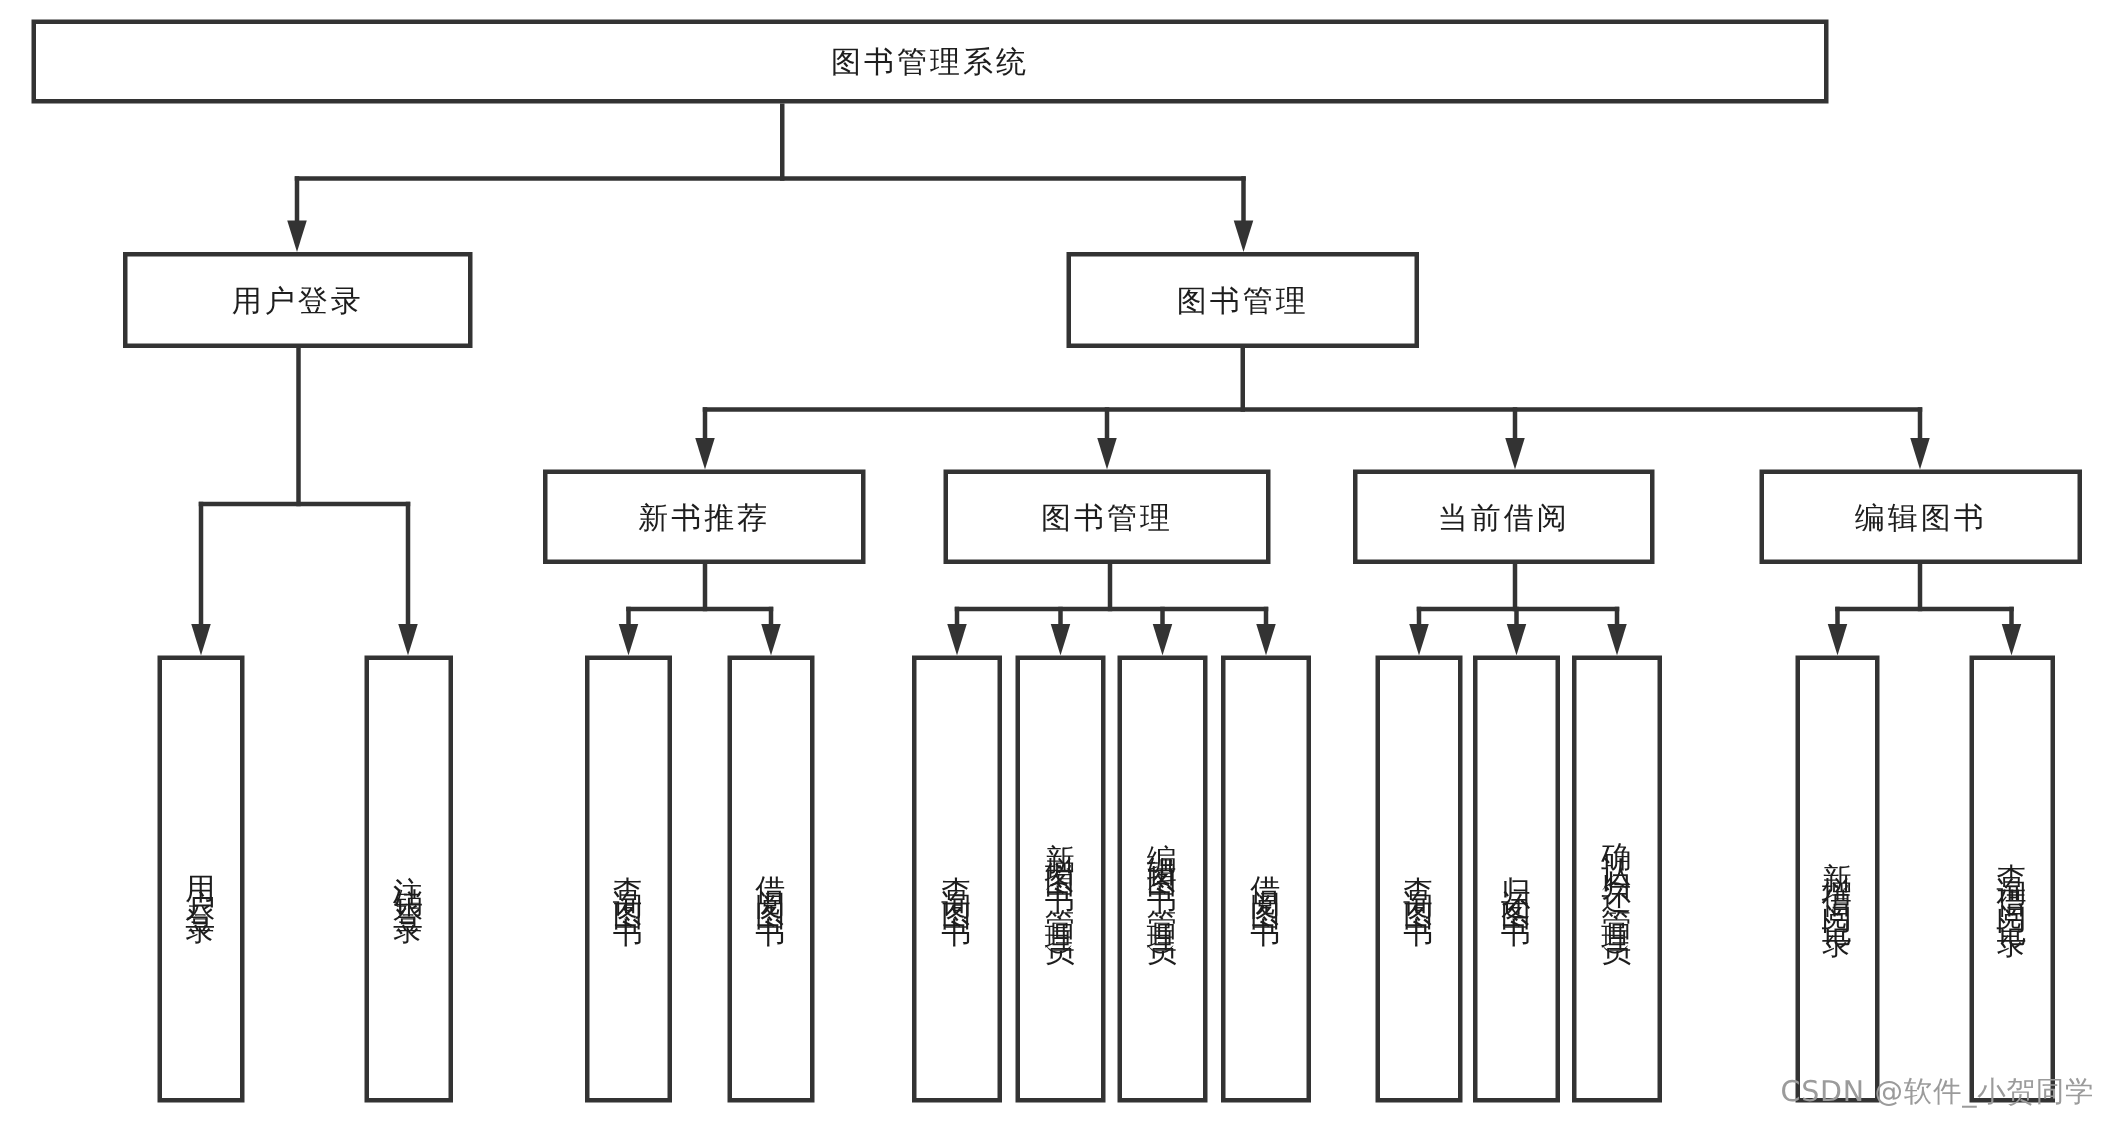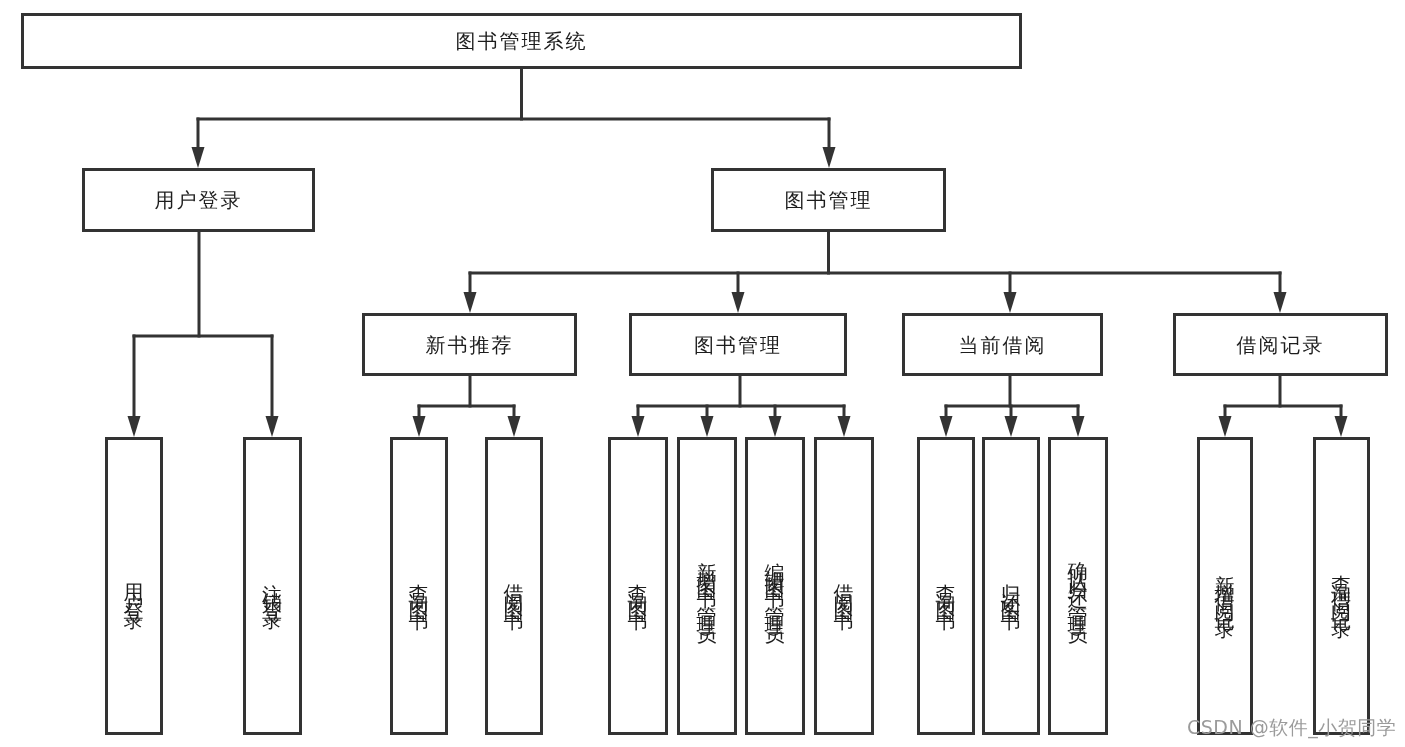--- a/index.html
+++ b/index.html
@@ -82,42 +82,42 @@
       <line x1="1011" y1="406" x2="1011" y2="425" stroke="#333333" stroke-width="3" stroke-linecap="square"></line>
       <polygon points="1004.5,416 1017.5,416 1011,437" fill="#333333"></polygon>
       <line x1="1078" y1="406" x2="1078" y2="425" stroke="#333333" stroke-width="3" stroke-linecap="square"></line>
       <polygon points="1071.5,416 1084.5,416 1078,437" fill="#333333"></polygon>
       <line x1="1225" y1="406" x2="1225" y2="425" stroke="#333333" stroke-width="3" stroke-linecap="square"></line>
       <polygon points="1218.5,416 1231.5,416 1225,437" fill="#333333"></polygon>
       <line x1="1341" y1="406" x2="1341" y2="425" stroke="#333333" stroke-width="3" stroke-linecap="square"></line>
       <polygon points="1334.5,416 1347.5,416 1341,437" fill="#333333"></polygon>
     </svg>
 
-  <div class="box" style="left:21px;top:13px;width:1001px;height:56px">
+  <div class="box" style="left:21px;top:13px;width:1198px;height:56px">
     <span>图书管理系统</span>
   </div>
 
   <div class="box" style="left:82px;top:168px;width:233px;height:64px">
     <span>用户登录</span>
   </div>
   <div class="box" style="left:711px;top:168px;width:235px;height:64px">
     <span>图书管理</span>
   </div>
 
   <div class="box" style="left:362px;top:313px;width:215px;height:63px">
     <span>新书推荐</span>
   </div>
   <div class="box" style="left:629px;top:313px;width:218px;height:63px">
     <span>图书管理</span>
   </div>
   <div class="box" style="left:902px;top:313px;width:201px;height:63px">
     <span>当前借阅</span>
   </div>
   <div class="box" style="left:1173px;top:313px;width:215px;height:63px">
-    <span>借阅记录</span>
+    <span>编辑图书</span>
   </div>
 
   <div class="box v" style="left:105px;top:437px;width:58px;height:298px">
     <span>用户登录</span>
   </div>
   <div class="box v" style="left:243px;top:437px;width:59px;height:298px">
     <span>注销登录</span>
   </div>
 
   <div class="box v" style="left:390px;top:437px;width:58px;height:298px">

